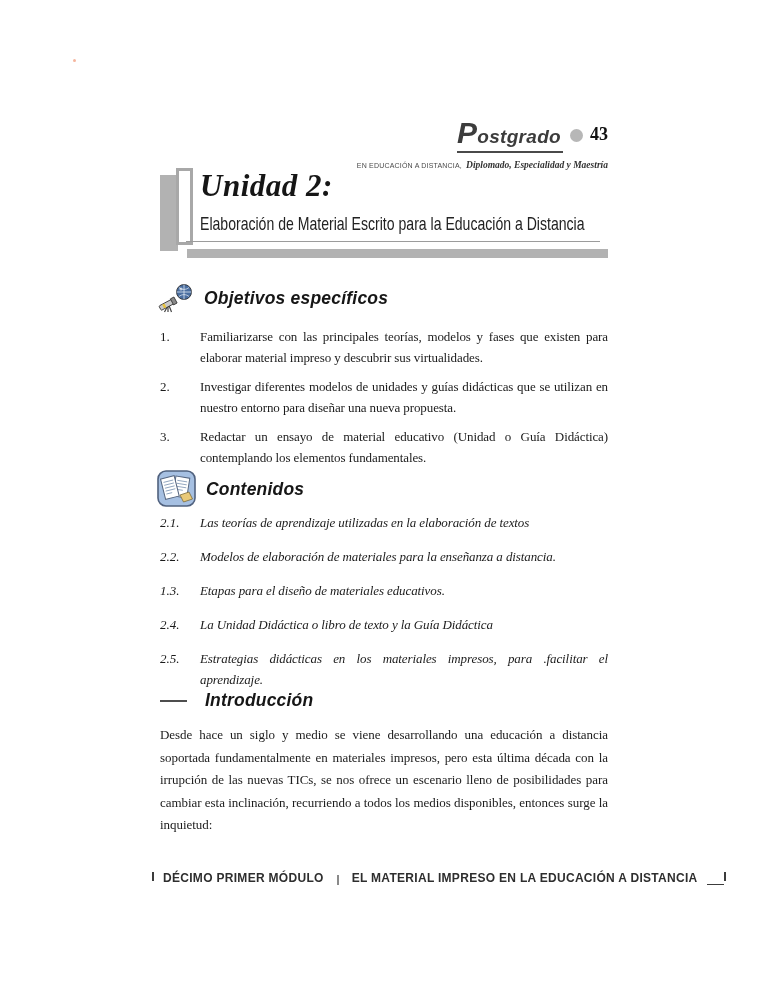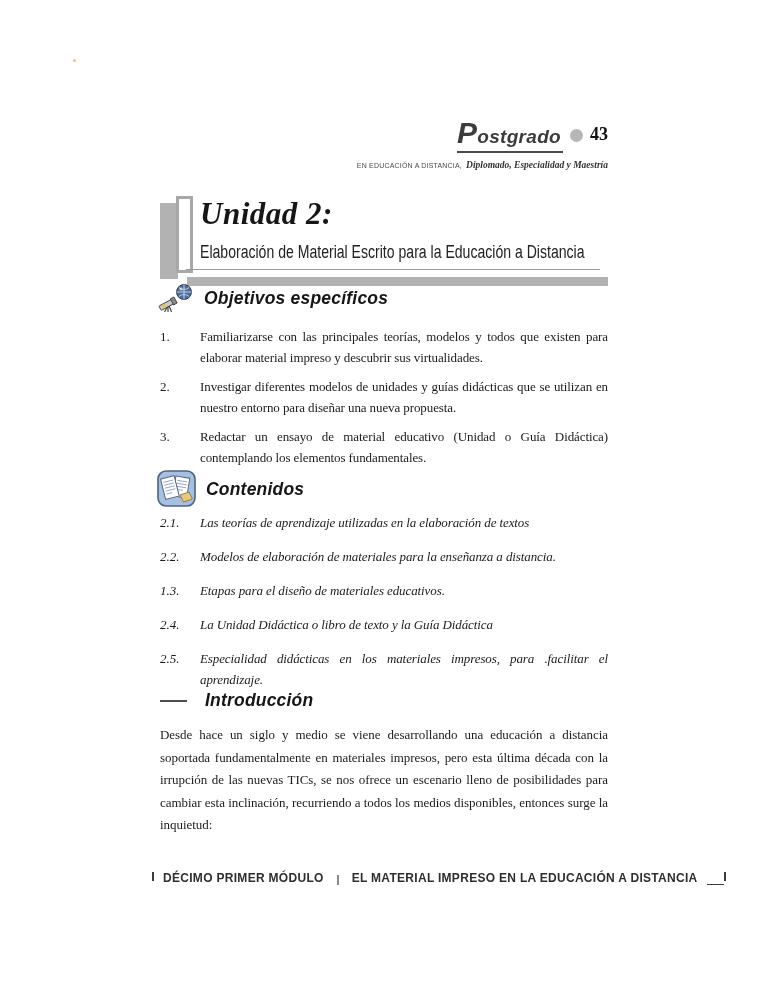--- a/index.html
+++ b/index.html
@@ -21,21 +21,21 @@
     border-bottom:2px solid #4a4a4a; padding:0 2px 1px 0; letter-spacing:.3px;
   }
   .brand::first-letter { font-size:30px; font-weight:600; }
   .brand-dot { width:13px; height:13px; border-radius:50%; background:#b7b7b7; margin-top:2px; }
   .page-num { font-family:"Liberation Serif", serif; font-weight:bold; font-size:18px; color:#111; }
   .brand-sub { margin-top:1px; white-space:nowrap; }
   .sub-prefix { font-family:"Liberation Sans", sans-serif; font-size:7px; color:#4a4a4a; letter-spacing:.2px; }
   .sub-script { font-family:"Liberation Serif", serif; font-style:italic; font-weight:bold; font-size:9.5px; color:#333; }
 
   
-  .banner { position:absolute; left:160px; top:196px; width:450px; height:95px; }
+  .banner { position:absolute; left:160px; top:168px; width:450px; height:95px; }
   .bar-back  { position:absolute; left:0;  top:7px; width:18px; height:76px; background:#b2b2b2; }
   .bar-front { position:absolute; left:16px; top:0; width:11px; height:71px; background:#fff; border:3px solid #a8a8a8; }
   .unit-title {
     position:absolute; left:40px; top:0; margin:0;
     font-family:"Liberation Serif", serif; font-style:italic; font-weight:bold;
     font-size:31px; color:#161616; letter-spacing:.5px; white-space:nowrap;
   }
   .unit-subtitle {
     position:absolute; left:40px; top:45px; margin:0;
     font-family:"Liberation Sans", sans-serif; font-weight:400; font-size:19px;
@@ -120,21 +120,21 @@
         <rect x="15.5" y="17.6" width="4" height="6.8" fill="#8a8a8a" stroke="#333" stroke-width="0.8"></rect>
         <rect x="5.5" y="19" width="2.6" height="4" fill="#e8c23a"></rect>
       </g>
     </svg>
     <span class="sec-title">Objetivos específicos</span>
   </div>
 
   <div class="list" style="top:326px;">
     <div class="row">
       <span class="num">1.</span>
-      <span class="txt">Familiarizarse  con las principales teorías, modelos y todos que existen para elaborar material impreso y descubrir sus virtualidades.</span>
+      <span class="txt">Familiarizarse  con las principales teorías, modelos y fases que existen para elaborar material impreso y descubrir sus virtualidades.</span>
     </div>
     <div class="row">
       <span class="num">2.</span>
       <span class="txt">Investigar diferentes modelos de unidades y guías didácticas que se utilizan en nuestro entorno para diseñar una nueva propuesta.</span>
     </div>
     <div class="row">
       <span class="num">3.</span>
       <span class="txt">Redactar un ensayo de material educativo (Unidad o Guía Didáctica) contemplando los elementos fundamentales.</span>
     </div>
   </div>
@@ -167,21 +167,21 @@
     <div class="row">
       <span class="num">1.3.</span>
       <span class="txt">Etapas para el diseño de materiales educativos.</span>
     </div>
     <div class="row">
       <span class="num">2.4.</span>
       <span class="txt">La Unidad Didáctica o libro de texto y la  Guía Didáctica</span>
     </div>
     <div class="row">
       <span class="num">2.5.</span>
-      <span class="txt">Especialidad didácticas en los materiales impresos, para .facilitar el aprendizaje.</span>
+      <span class="txt">Estrategias didácticas en los materiales impresos, para .facilitar el aprendizaje.</span>
     </div>
   </div>
 
   <div class="sec-head" style="top:690px; left:160px;">
     <span class="intro-dash"></span>
       <span class="sec-title">Introducción</span>
   </div>
 
   <p class="intro-para">Desde hace un siglo y medio se viene desarrollando una educación a distancia soportada fundamentalmente en materiales impresos, pero esta última década con la irrupción de las nuevas TICs, se nos ofrece un escenario lleno de posibilidades para cambiar esta inclinación, recurriendo a todos los medios disponibles,  entonces surge la inquietud:</p>
 

